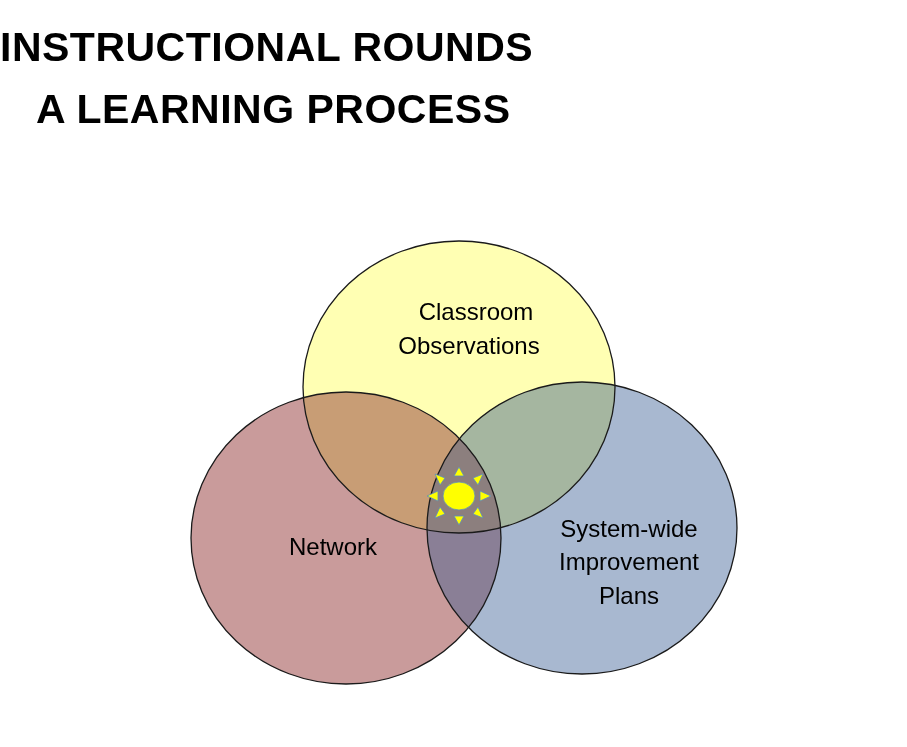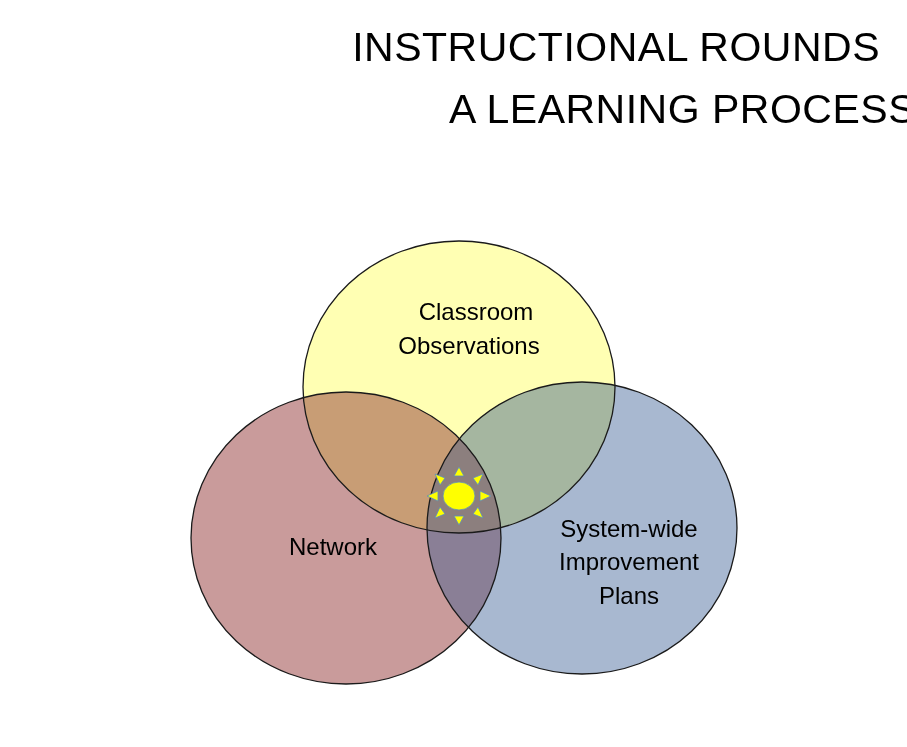--- a/index.html
+++ b/index.html
@@ -1,21 +1,21 @@
 <!DOCTYPE html>
 <html><head>
   <meta charset="utf-8">
   <style>
     html, body { margin: 0; padding: 0; background: #ffffff; }
     body { width: 907px; height: 747px; position: relative; overflow: hidden; }
     .title {
-      position: absolute; left: 0; width: 880px; text-align: right;
+      position: absolute; left: 0; width: 880px; text-align: left;
       font-family: "Liberation Sans", "DejaVu Sans", sans-serif;
       font-size: 41px; color: #000; letter-spacing: 0.5px;
-      font-weight: normal;
+      font-weight: bold;
     }
     #title-1 { top: 24px; }
     #title-2 { top: 86px; padding-left: 36px; }
     svg.diagram { position: absolute; left: 0; top: 0; }
     .label {
       font-family: "Liberation Sans", "DejaVu Sans", sans-serif;
       font-size: 24px; fill: #000;
     }
   </style>
 </head>

